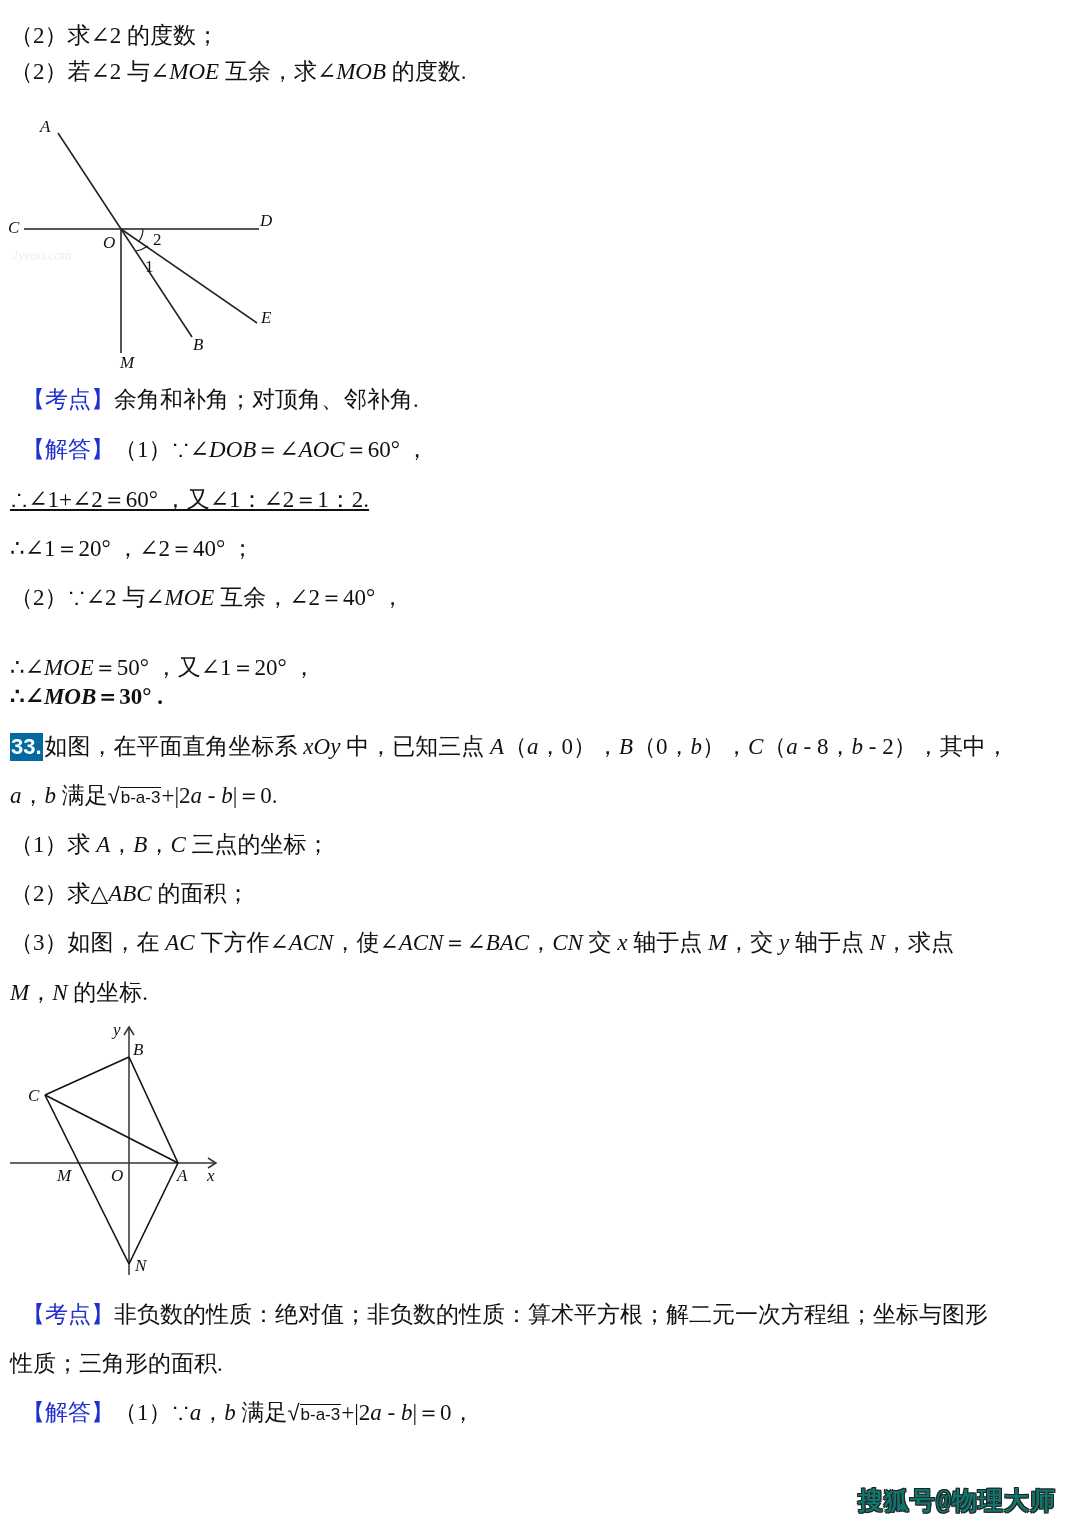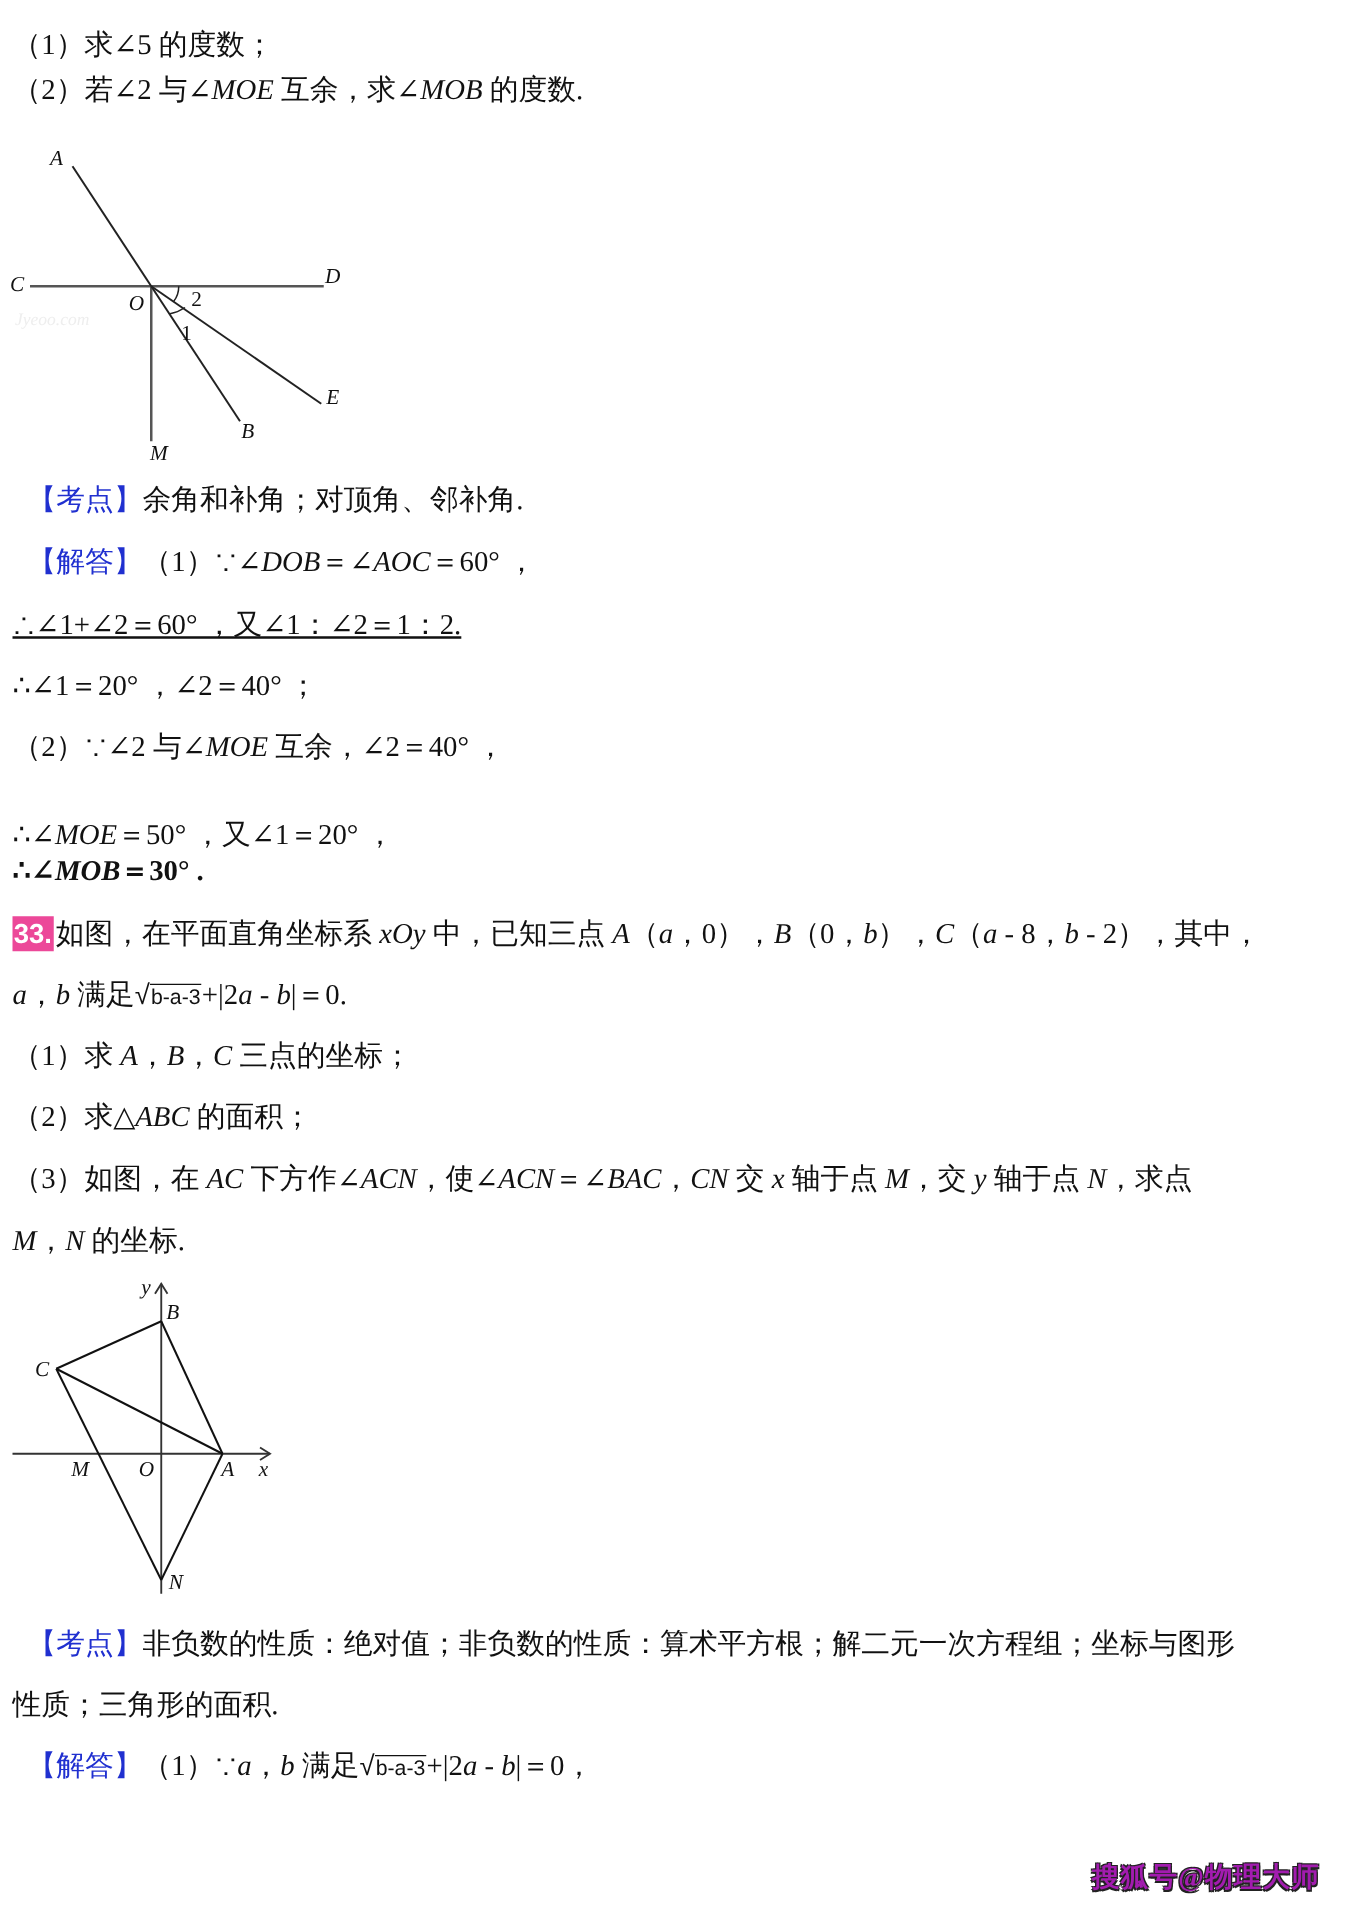--- a/index.html
+++ b/index.html
@@ -24,21 +24,21 @@
       font-family: "Liberation Serif", "DejaVu Serif", serif;
     }
     .it { font-style: italic; }
     .tag {
       color: #2030d0;
       font-weight: normal;
       margin-left: 12px;
     }
     .badge {
       display: inline-block;
-      background: #ec4899;
+      background: #0369a1;
       color: #ffffff;
       font-weight: bold;
       font-family: "Liberation Sans", "DejaVu Sans", sans-serif;
       font-size: 22px;
       line-height: 28px;
       padding: 0 1px;
       margin-right: 2px;
     }
     .sqrt {
       display: inline-block;
@@ -57,38 +57,38 @@
       border-top: 1.5px solid #111;
       padding: 0 1px;
     }
     .figure {
       position: absolute;
     }
     .watermark {
       position: absolute;
       right: 24px;
       bottom: 10px;
-      font-family: Liberation Serif, serif;
-      font-size: 22px;
+      font-family: Liberation Mono, monospace;
+      font-size: 25px;
       font-weight: bold;
-      color: #a21caf;
+      color: #0f766e;
       text-shadow: 1px 1px 0 #222, -1px -1px 0 #222, 1px -1px 0 #222, -1px 1px 0 #222;
       letter-spacing: 1px;
     }
     svg text {
       font-family: "Liberation Serif", "DejaVu Serif", serif;
       font-style: italic;
       font-size: 17px;
       fill: #111;
     }
   </style>
 </head>
 <body>
 
-<div class="line" style="top:21px;">（1）求∠5 的度数；</div>
+<div class="line" style="top:21px;">（2）求∠2 的度数；</div>
 <div class="line" style="top:57px;"><span>（2）若∠2 与∠</span><span class="it">MOE</span><span> 互余，求∠</span><span class="it">MOB</span><span> 的度数.</span></div>
 
 <div class="figure" style="left:0; top:110px; width:300px; height:265px;">
   <svg width="300" height="265" viewBox="0 0 300 265">
 
     <line x1="24" y1="119" x2="259" y2="119" stroke="#555" stroke-width="2"></line>
 
     <line x1="121" y1="119" x2="121" y2="243" stroke="#555" stroke-width="2"></line>
 
     <line x1="58" y1="23" x2="121" y2="119" stroke="#222" stroke-width="1.6"></line>

